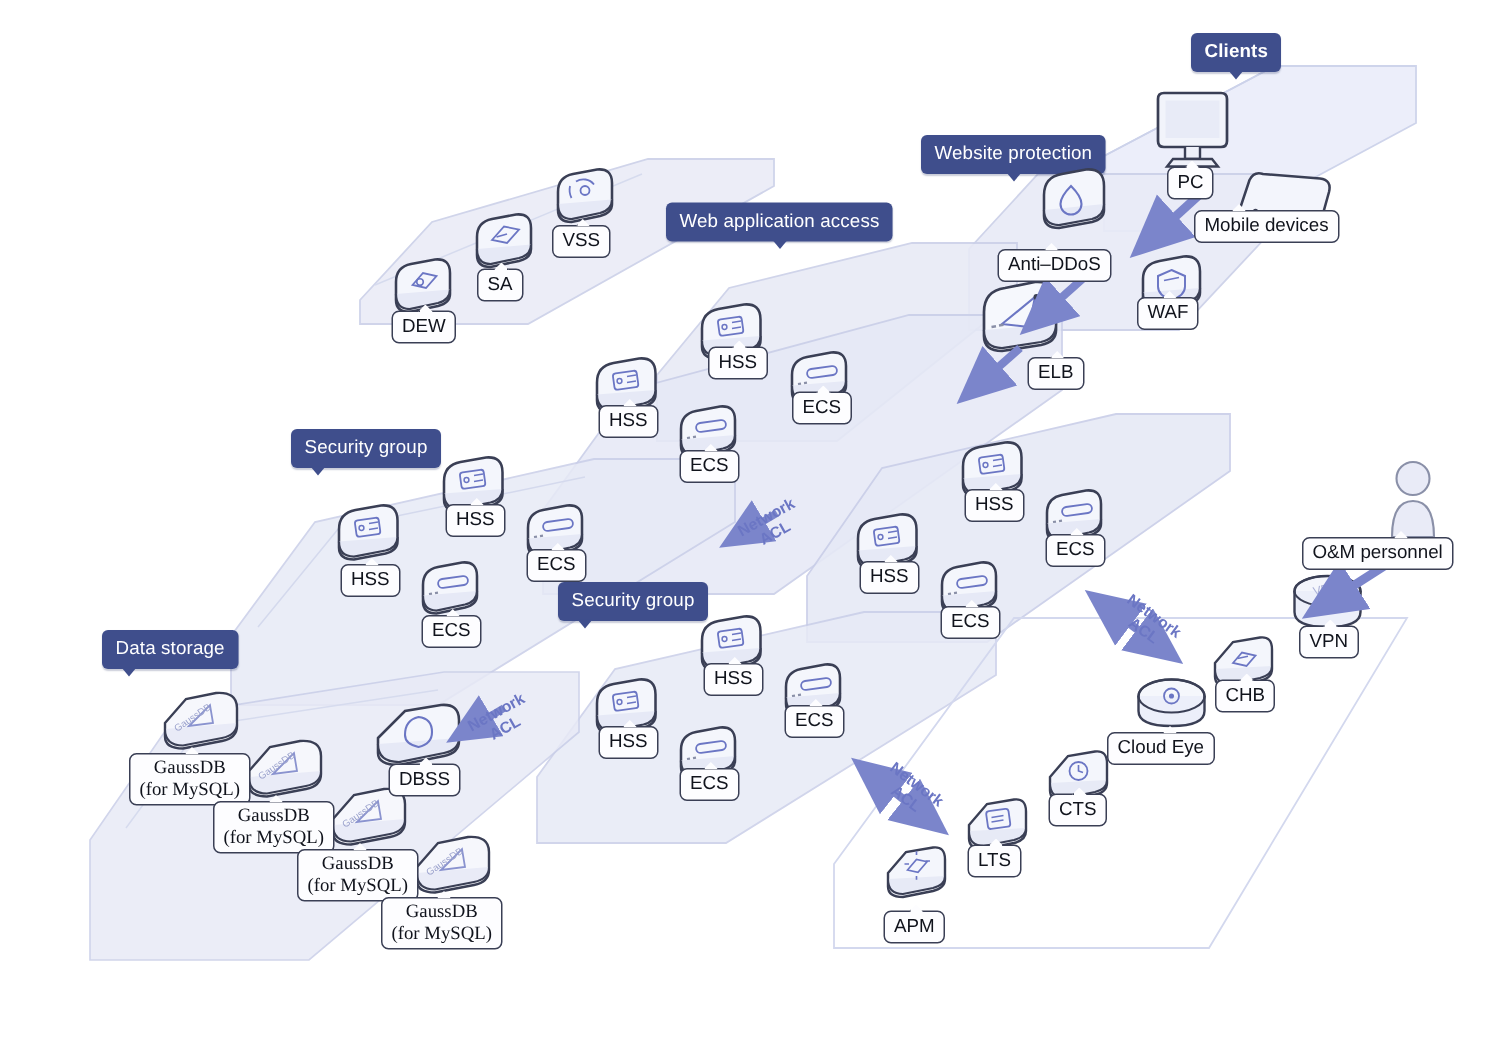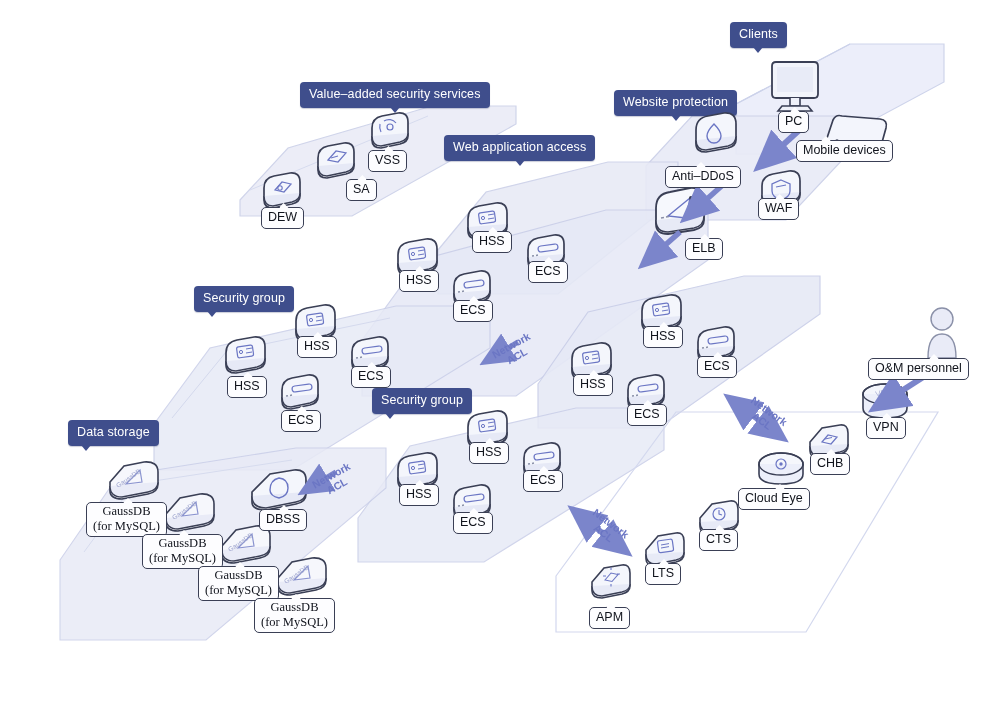--- a/index.html
+++ b/index.html
@@ -294,21 +294,21 @@
   </div>
 
   <div class="node" style="left:308px;top:136px;">
     <svg width="56" height="56" viewBox="0 0 56 56">
       <path d="M10 22 Q10 12 20 10 L36 7 Q46 6 46 16 L46 30 Q46 36 38 38 L19 42 Q10 42 10 34 Z" fill="#f4f6fc" stroke="#3a3f55" stroke-width="1.7"></path>
       <path d="M10 30 Q10 40 19 40 L38 36 Q46 34 46 27" fill="#e6e9f6" stroke="#3a3f55" stroke-width="1.5"></path>
       <path d="M20 24 l8 -9 l10 2 l-8 9 z" fill="none" stroke="#6b76c4" stroke-width="1.2"></path>
       <path d="M23 22 l7 -2" stroke="#6b76c4" stroke-width="1.1"></path>
     </svg>
   </div>
-  <div class="plate" style="left:318px;top:179px;margin-left:28px;">
+  <div class="plate" style="left:318px;top:179px;">
     <span class="notch"></span><span>SA</span>
   </div>
 
   <div class="node" style="left:254px;top:166px;">
     <svg width="56" height="56" viewBox="0 0 56 56">
       <path d="M10 22 Q10 12 20 10 L36 7 Q46 6 46 16 L46 30 Q46 36 38 38 L19 42 Q10 42 10 34 Z" fill="#f4f6fc" stroke="#3a3f55" stroke-width="1.7"></path>
       <path d="M10 30 Q10 40 19 40 L38 36 Q46 34 46 27" fill="#e6e9f6" stroke="#3a3f55" stroke-width="1.5"></path>
       <path d="M21 24 l7 -8 l9 2 l-7 8 z" fill="none" stroke="#6b76c4" stroke-width="1.2"></path>
       <circle cx="26" cy="22" r="2.2" fill="none" stroke="#6b76c4" stroke-width="1.1"></circle>
     </svg>
@@ -660,34 +660,30 @@
       <path d="M8 22 L20 8 L38 5 Q46 4 46 13 L46 26 Q46 32 38 34 L18 38 Q8 38 8 31 Z" fill="#f4f6fc" stroke="#3a3f55" stroke-width="1.6"></path>
       <path d="M8 26 Q8 36 18 36 L38 32 Q46 30 46 24" fill="#e7eaf6" stroke="#3a3f55" stroke-width="1.4"></path>
       <path d="M21 20 l6 -7 l7 1.5 l-6 7 z" fill="none" stroke="#6b76c4" stroke-width="1.1"></path>
       <path d="M19 16 l3 0 M33 14 l3 0 M27 10 l0 -2.5 M27 24 l0 2.5" stroke="#6b76c4" stroke-width="1.1"></path>
     </svg>
   </div>
   <div class="plate" style="left:589px;top:607px;">
     <span class="notch"></span><span>APM</span>
   </div>
 
-  <div class="badge" style="left:730px;top:22px;">
+  <div class="badge" style="left:794px;top:22px;font-weight:bold;">
     <span>Clients</span>
     <span class="tail"></span>
   </div>
 
   <div class="badge" style="left:614px;top:90px;">
     <span>Website protection</span>
     <span class="tail"></span>
   </div>
 
-  <div class="badge" style="left:300px;top:82px;">
-    <span>Value–added security services</span>
-    <span class="tail"></span>
-  </div>
 
   <div class="badge" style="left:444px;top:135px;">
     <span>Web application access</span>
     <span class="tail"></span>
   </div>
 
 
   <div class="badge tl" style="left:194px;top:286px;">
     <span>Security group</span>
     <span class="tail"></span>

